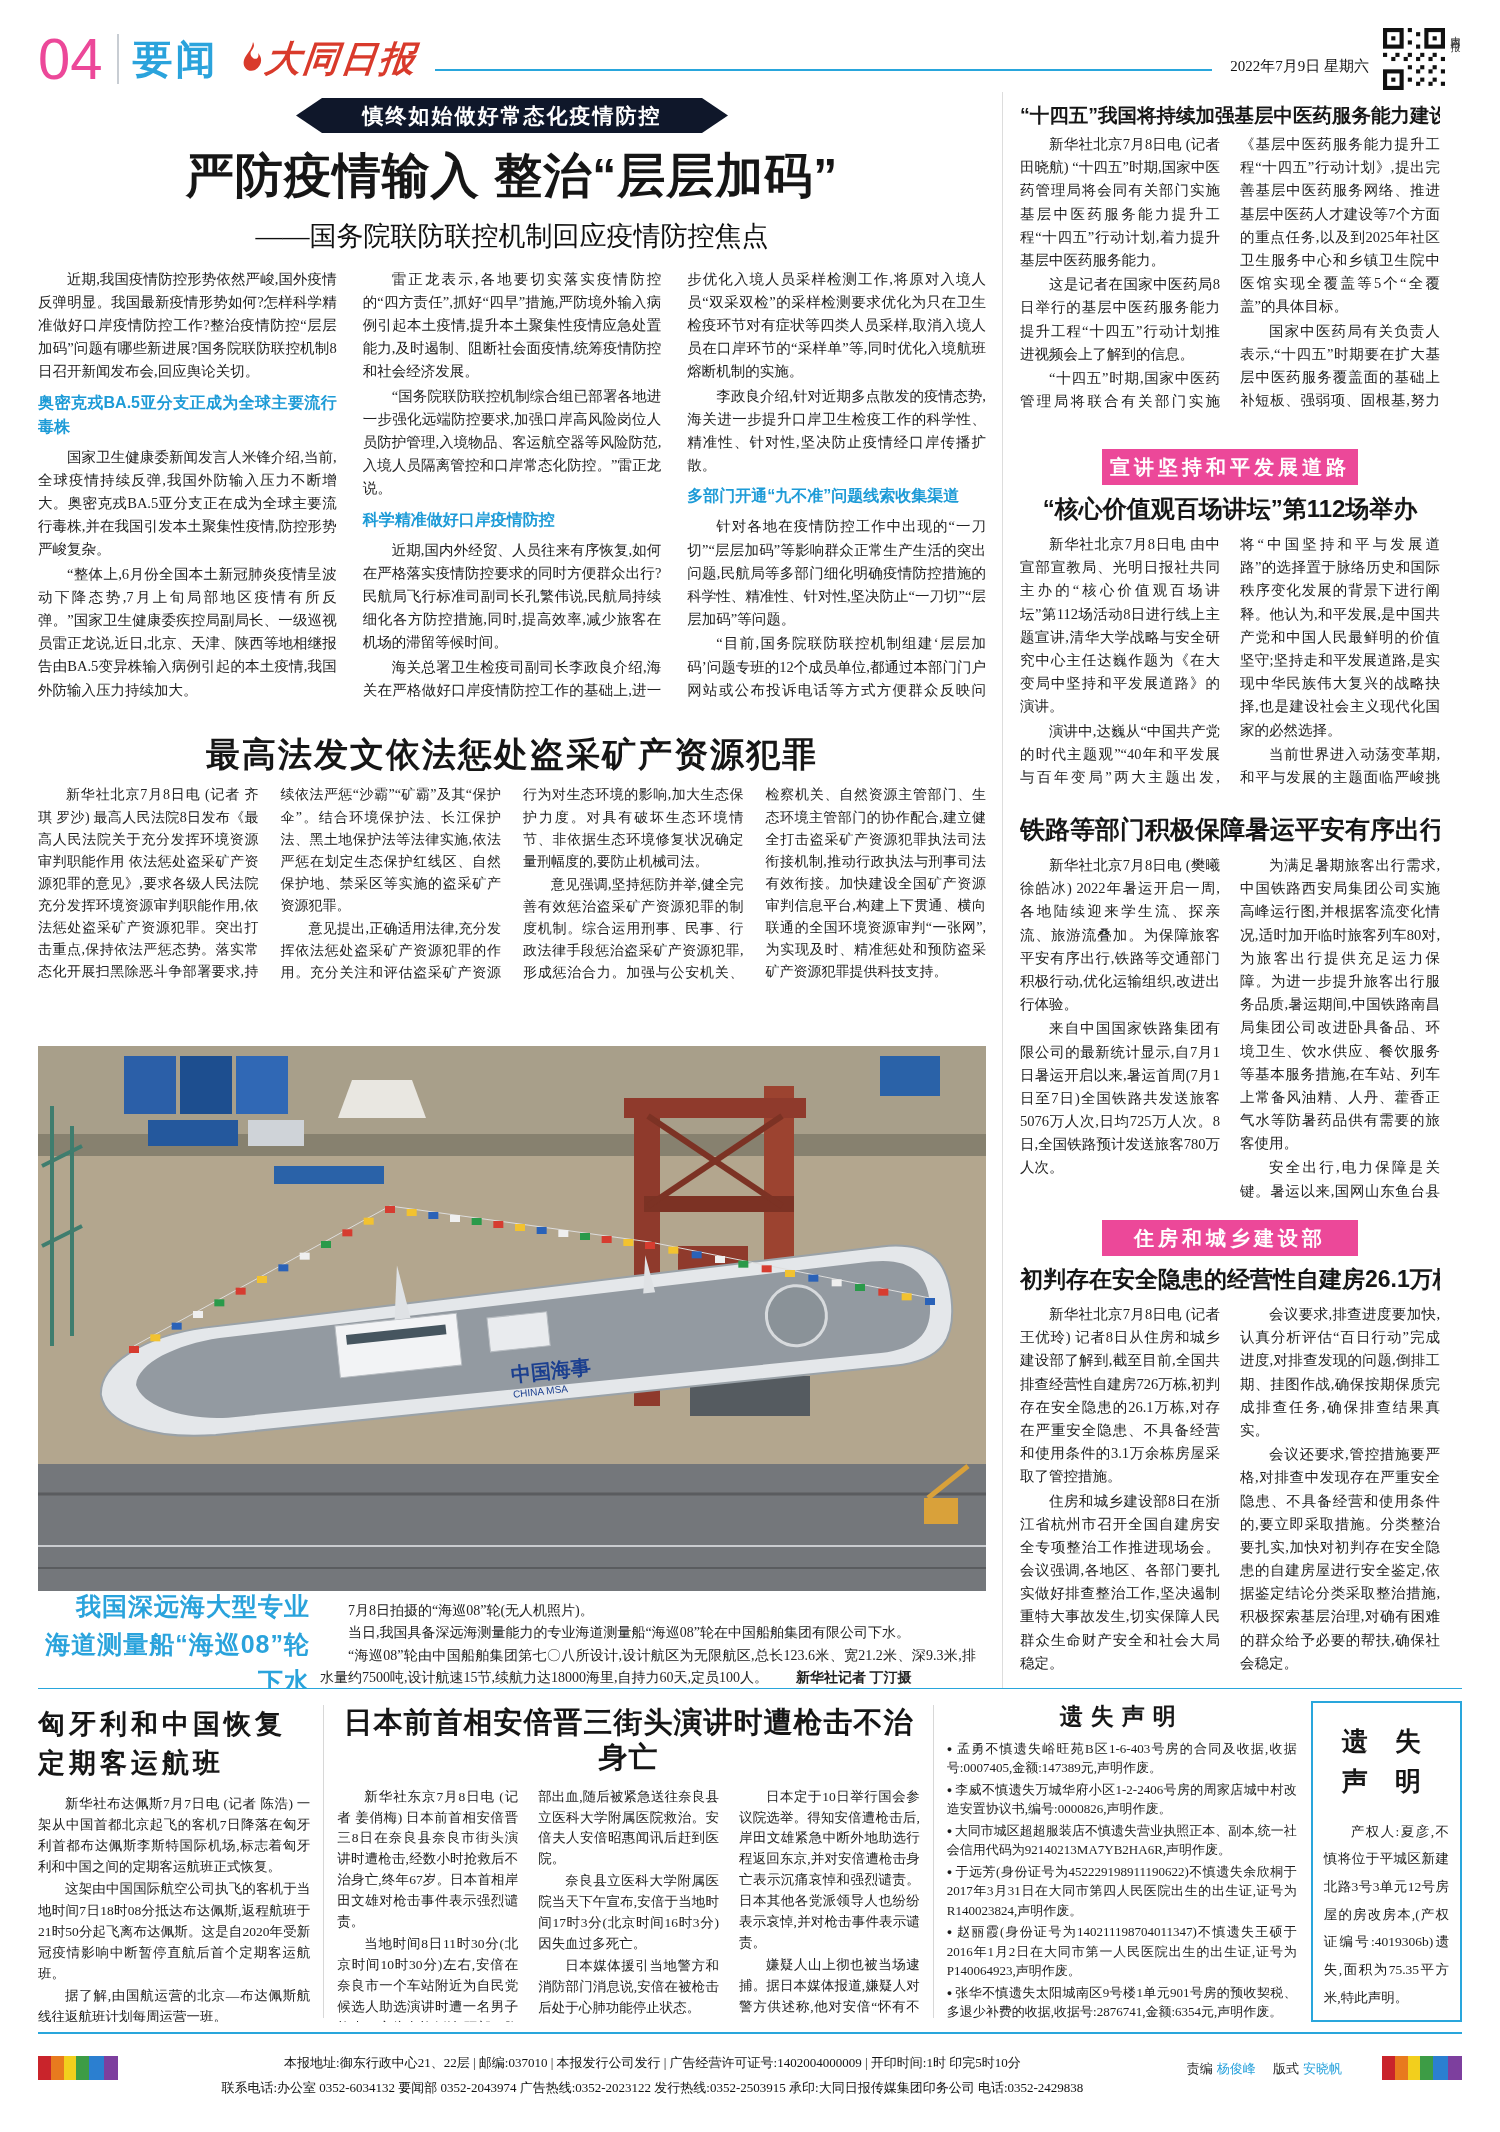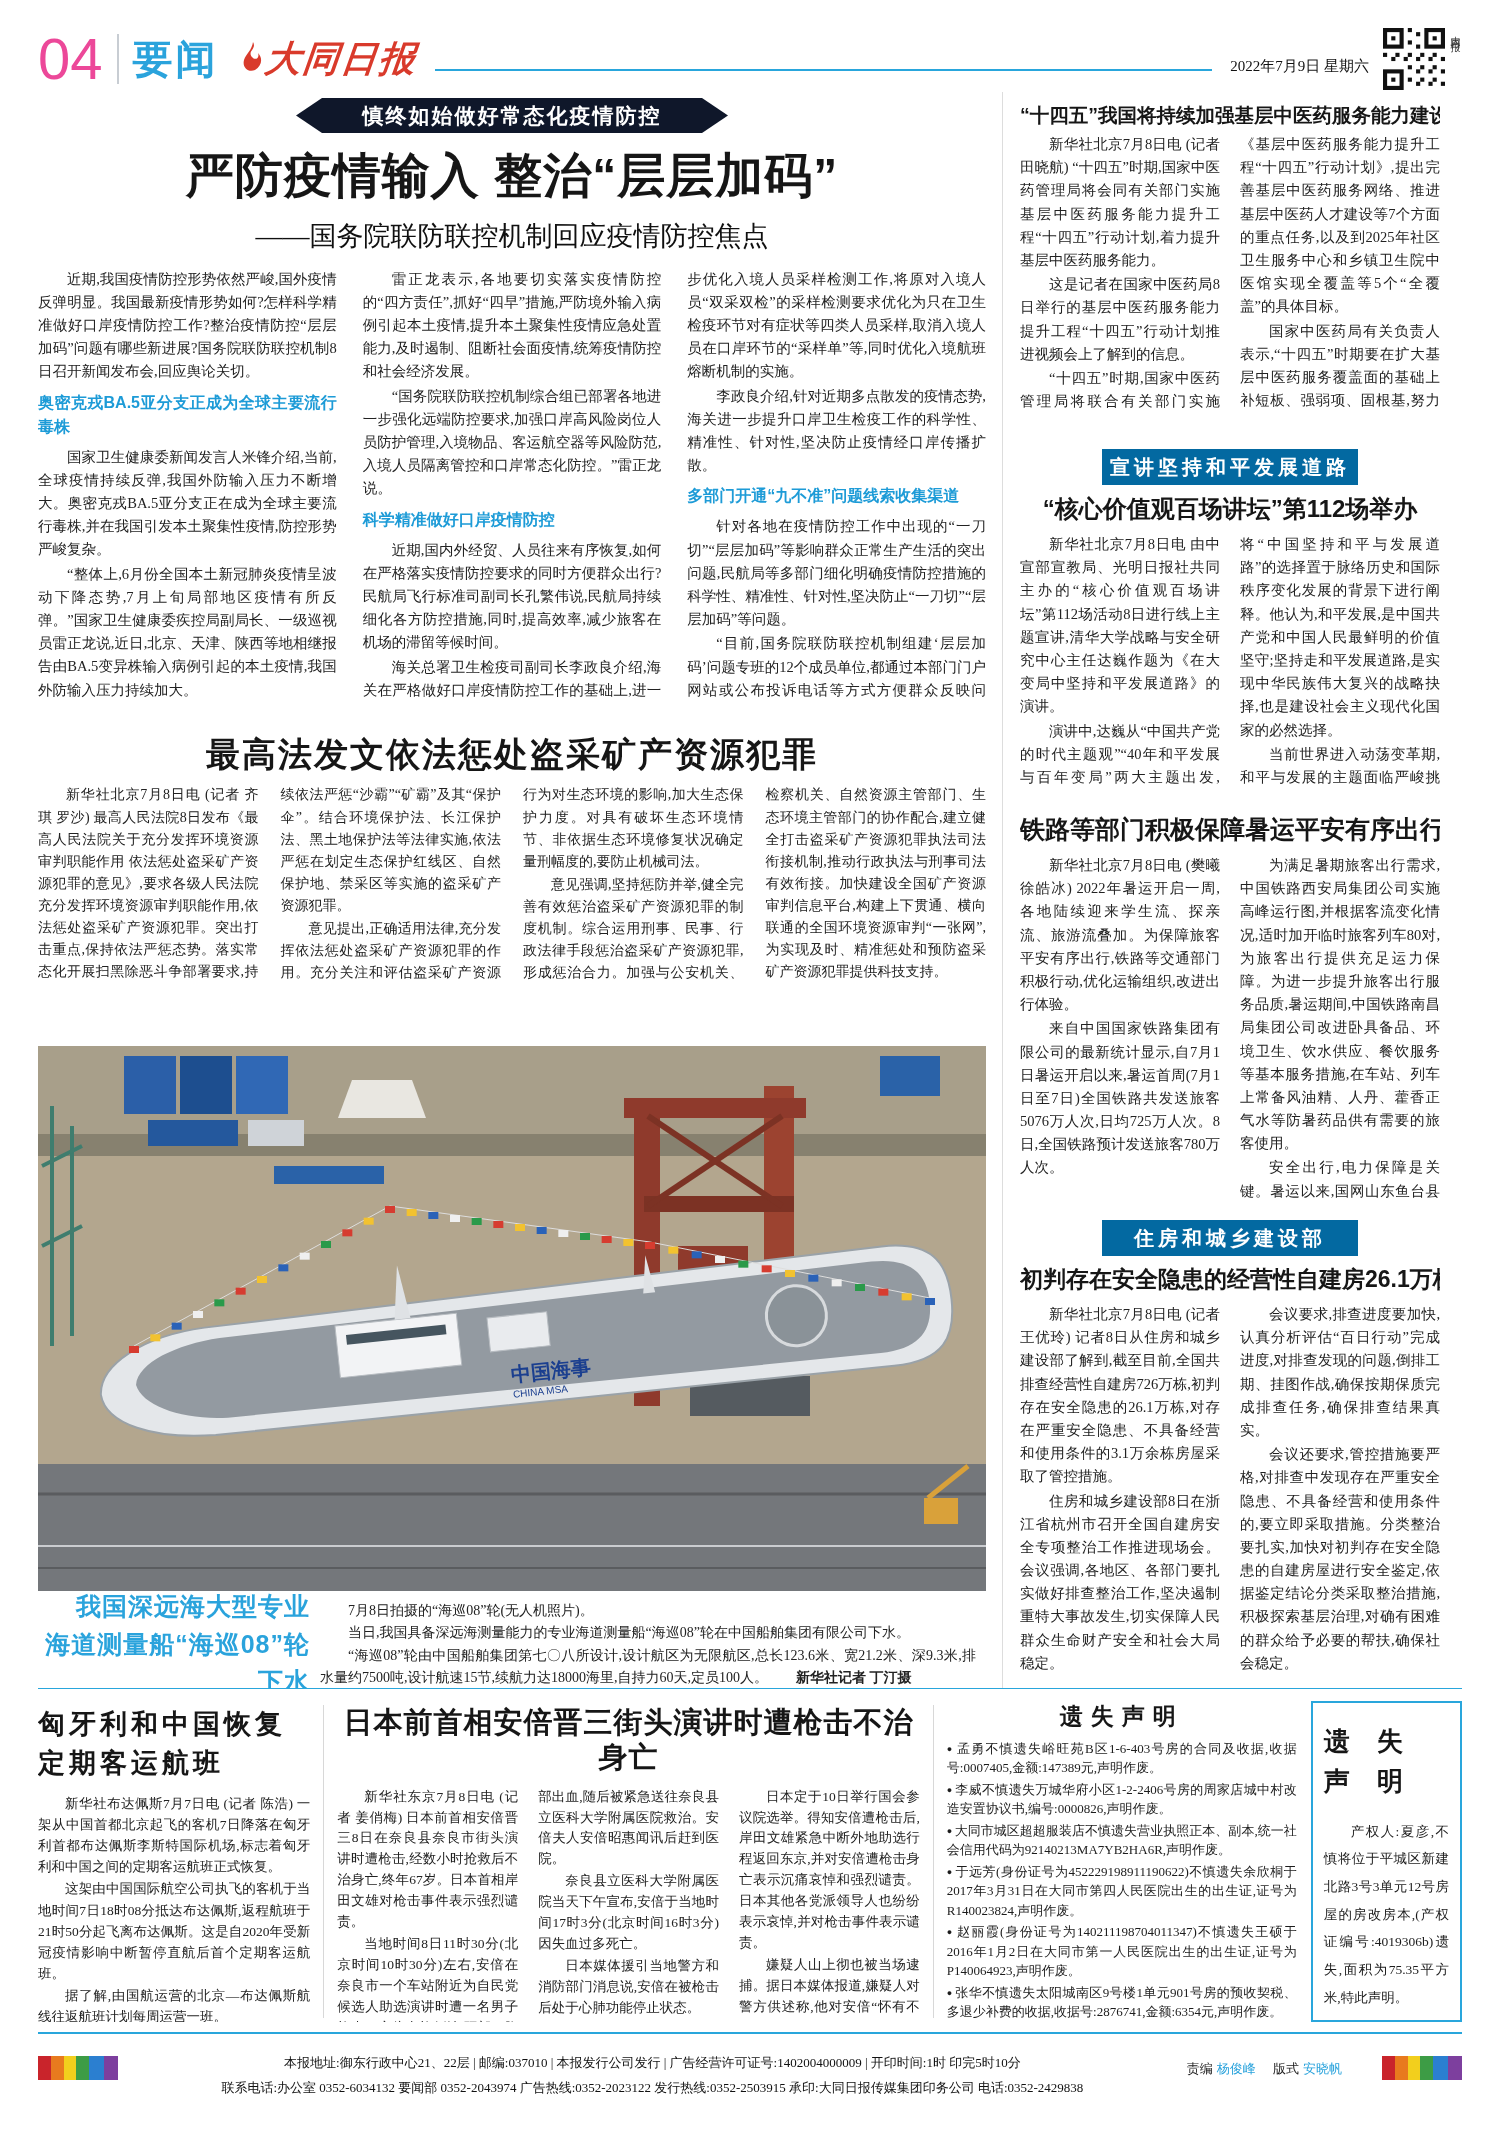--- a/index.html
+++ b/index.html
@@ -60,31 +60,31 @@
   .hu .para{font-size:13.5px;line-height:1.56}
   .abe{width:586px;overflow:hidden}
   .abe-hl{font:bold 29px/1.2 "Liberation Sans",sans-serif;text-align:center;margin:4px 0 12px;letter-spacing:1px;color:#161616}
   .abe-body{column-count:3;column-gap:20px;height:258px;overflow:hidden;text-align:justify}
   .abe-body .para{font-size:13.5px;line-height:1.55}
   .lost{width:352px;overflow:hidden}
   .lost-hl{font:bold 23px/1.2 "Liberation Sans",sans-serif;text-align:center;letter-spacing:8px;margin:2px 0 8px;color:#161616}
   .lost-item{font-size:13px;line-height:1.5;text-align:justify;margin-bottom:2px}
   .lost-item::before{content:"● ";font-size:9px;position:relative;top:-1px}
   .lbox{width:152px;border:2px solid #29a6dc;margin-left:14px;padding:12px 11px;overflow:hidden}
-  .lbox-hl{font:bold 26px/1.55 "Liberation Sans",sans-serif;text-align:left;letter-spacing:10px;margin:6px 0 16px;color:#161616}
+  .lbox-hl{font:bold 26px/1.55 "Liberation Sans",sans-serif;text-align:center;letter-spacing:10px;margin:6px 0 16px;color:#161616}
   .lbox-body{font-size:13.5px;line-height:2.05;text-align:justify;text-indent:2em}
 
   
   .r-art{overflow:hidden}
   .r-hl{font-family:"Liberation Sans","DejaVu Sans",sans-serif;font-weight:bold;text-align:center;color:#161616;white-space:nowrap}
   .r-hl.tcm{font-size:19.5px;margin-top:10px}
   .r-hl.forum{font-size:24px;margin:8px 0 8px}
   .r-hl.rail{font-size:25px;margin:14px 0 8px}
   .r-hl.house{font-size:23px;margin:8px 0 8px}
-  .r-badge{width:256px;margin:16px auto 0;background:#0369a1;color:#fff;text-align:center;
+  .r-badge{width:256px;margin:16px auto 0;background:#ec4899;color:#fff;text-align:center;
     font:bold 20px/1 "Liberation Serif",serif;padding:8px 0;letter-spacing:4px}
   .r-body{column-count:2;column-gap:20px;overflow:hidden;text-align:justify;margin-top:4px}
   .r-body .para{font-size:14.5px;line-height:1.6}
   .r-body.tcm{height:300px}
   .r-body.forum{height:266px}
   .r-body.rail{height:350px}
   .r-body.house{height:372px}
 
   
   .foot{margin:10px 38px 0;border-top:2px solid #29a6dc;padding-top:16px;display:flex;align-items:flex-start}

